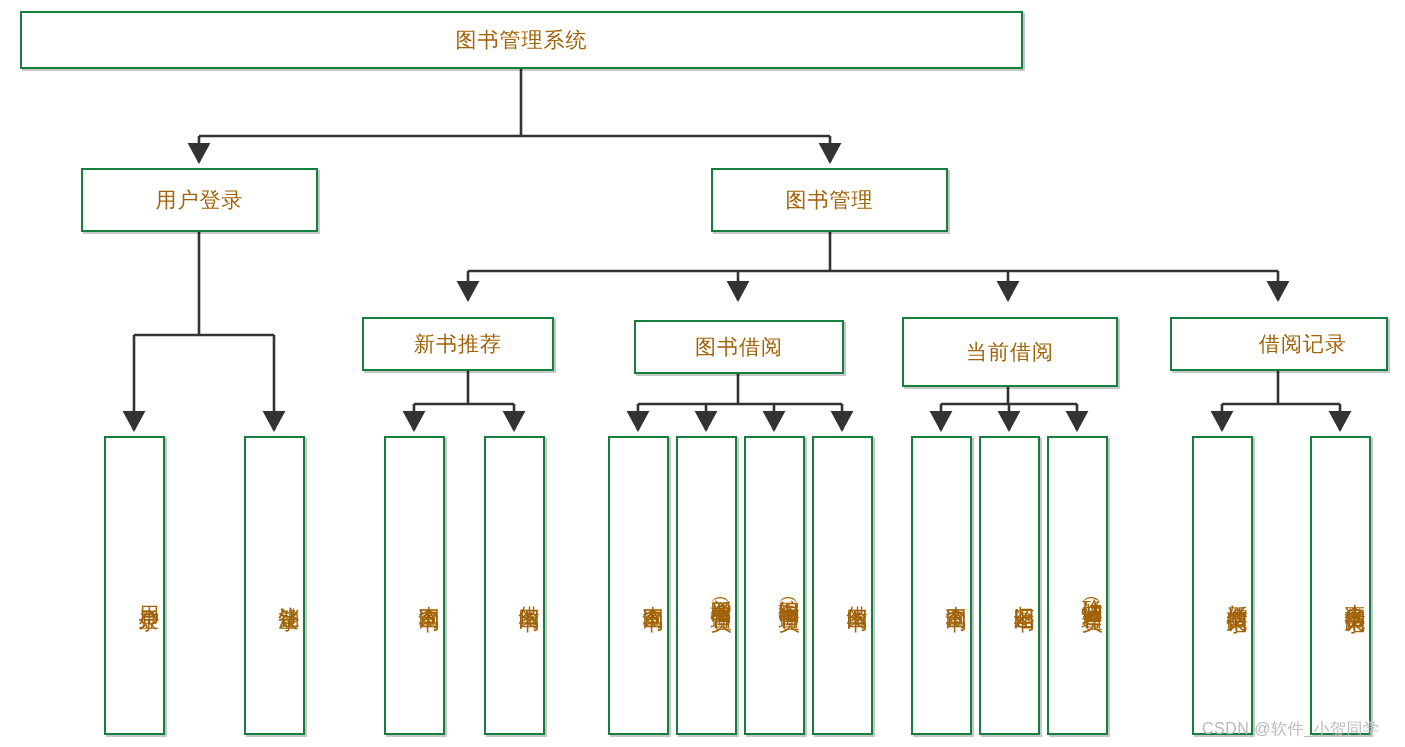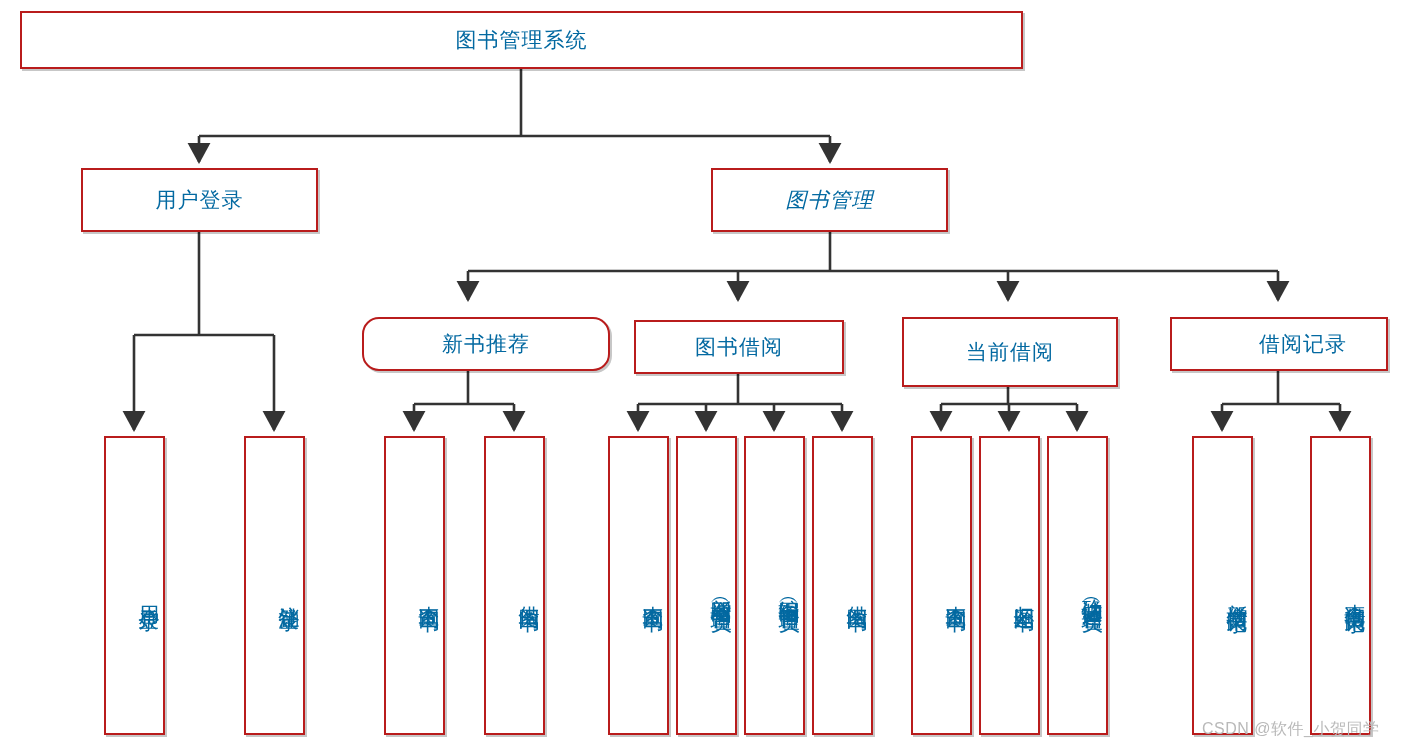--- a/index.html
+++ b/index.html
@@ -22,26 +22,26 @@
     left: 0;
     top: 0;
     width: 1405px;
     height: 747px;
     pointer-events: none;
   }
   .node {
     position: absolute;
     box-sizing: border-box;
     background: #ffffff;
-    border: 2px solid #b91c1c;
+    border: 2px solid #15803d;
     box-shadow: 2px 2px 0 rgba(0,0,0,0.22);
     display: flex;
     align-items: center;
     justify-content: center;
-    color: #0369a1;
+    color: #a16207;
   }
   .node-h {
     font-size: 21px;
     letter-spacing: 1px;
     line-height: 1.2;
     white-space: nowrap;
   }
   .node-v {
     writing-mode: vertical-rl;
     text-orientation: upright;
@@ -115,23 +115,23 @@
       <path d="M 1278 371 L 1278 404"></path>
       <path d="M 1222 404 L 1340 404"></path>
       <path d="M 1222 404 L 1222 430" marker-end="url(#arrow)"></path>
       <path d="M 1340 404 L 1340 430" marker-end="url(#arrow)"></path>
     </g>
   </svg>
 
   <div class="node node-h" style="left:20px; top:11px; width:1003px; height:58px;">图书管理系统</div>
 
   <div class="node node-h" style="left:81px; top:168px; width:237px; height:64px;">用户登录</div>
-  <div class="node node-h" style="left:711px; top:168px; width:237px; height:64px;font-style:italic;">图书管理</div>
+  <div class="node node-h" style="left:711px; top:168px; width:237px; height:64px;">图书管理</div>
 
-  <div class="node node-h" style="left:362px; top:317px; width:248px; height:54px;border-radius:17px;">新书推荐</div>
+  <div class="node node-h" style="left:362px; top:317px; width:192px; height:54px;">新书推荐</div>
   <div class="node node-h" style="left:634px; top:300px; width:210px; height:54px;margin-top:20px;">图书借阅</div>
   <div class="node node-h" style="left:902px; top:317px; width:216px; height:70px;">当前借阅</div>
   <div class="node node-h" style="left:1170px; top:317px; width:218px; height:54px;padding-left:48px;">借阅记录</div>
 
   <div class="node node-v" style="left:104px; top:436px; width:61px; height:299px;">用户登录</div>
   <div class="node node-v" style="left:244px; top:436px; width:61px; height:299px;">注销登录</div>
 
   <div class="node node-v" style="left:384px; top:436px; width:61px; height:299px;">查询图书</div>
   <div class="node node-v" style="left:484px; top:436px; width:61px; height:299px;">借阅图书</div>
 

